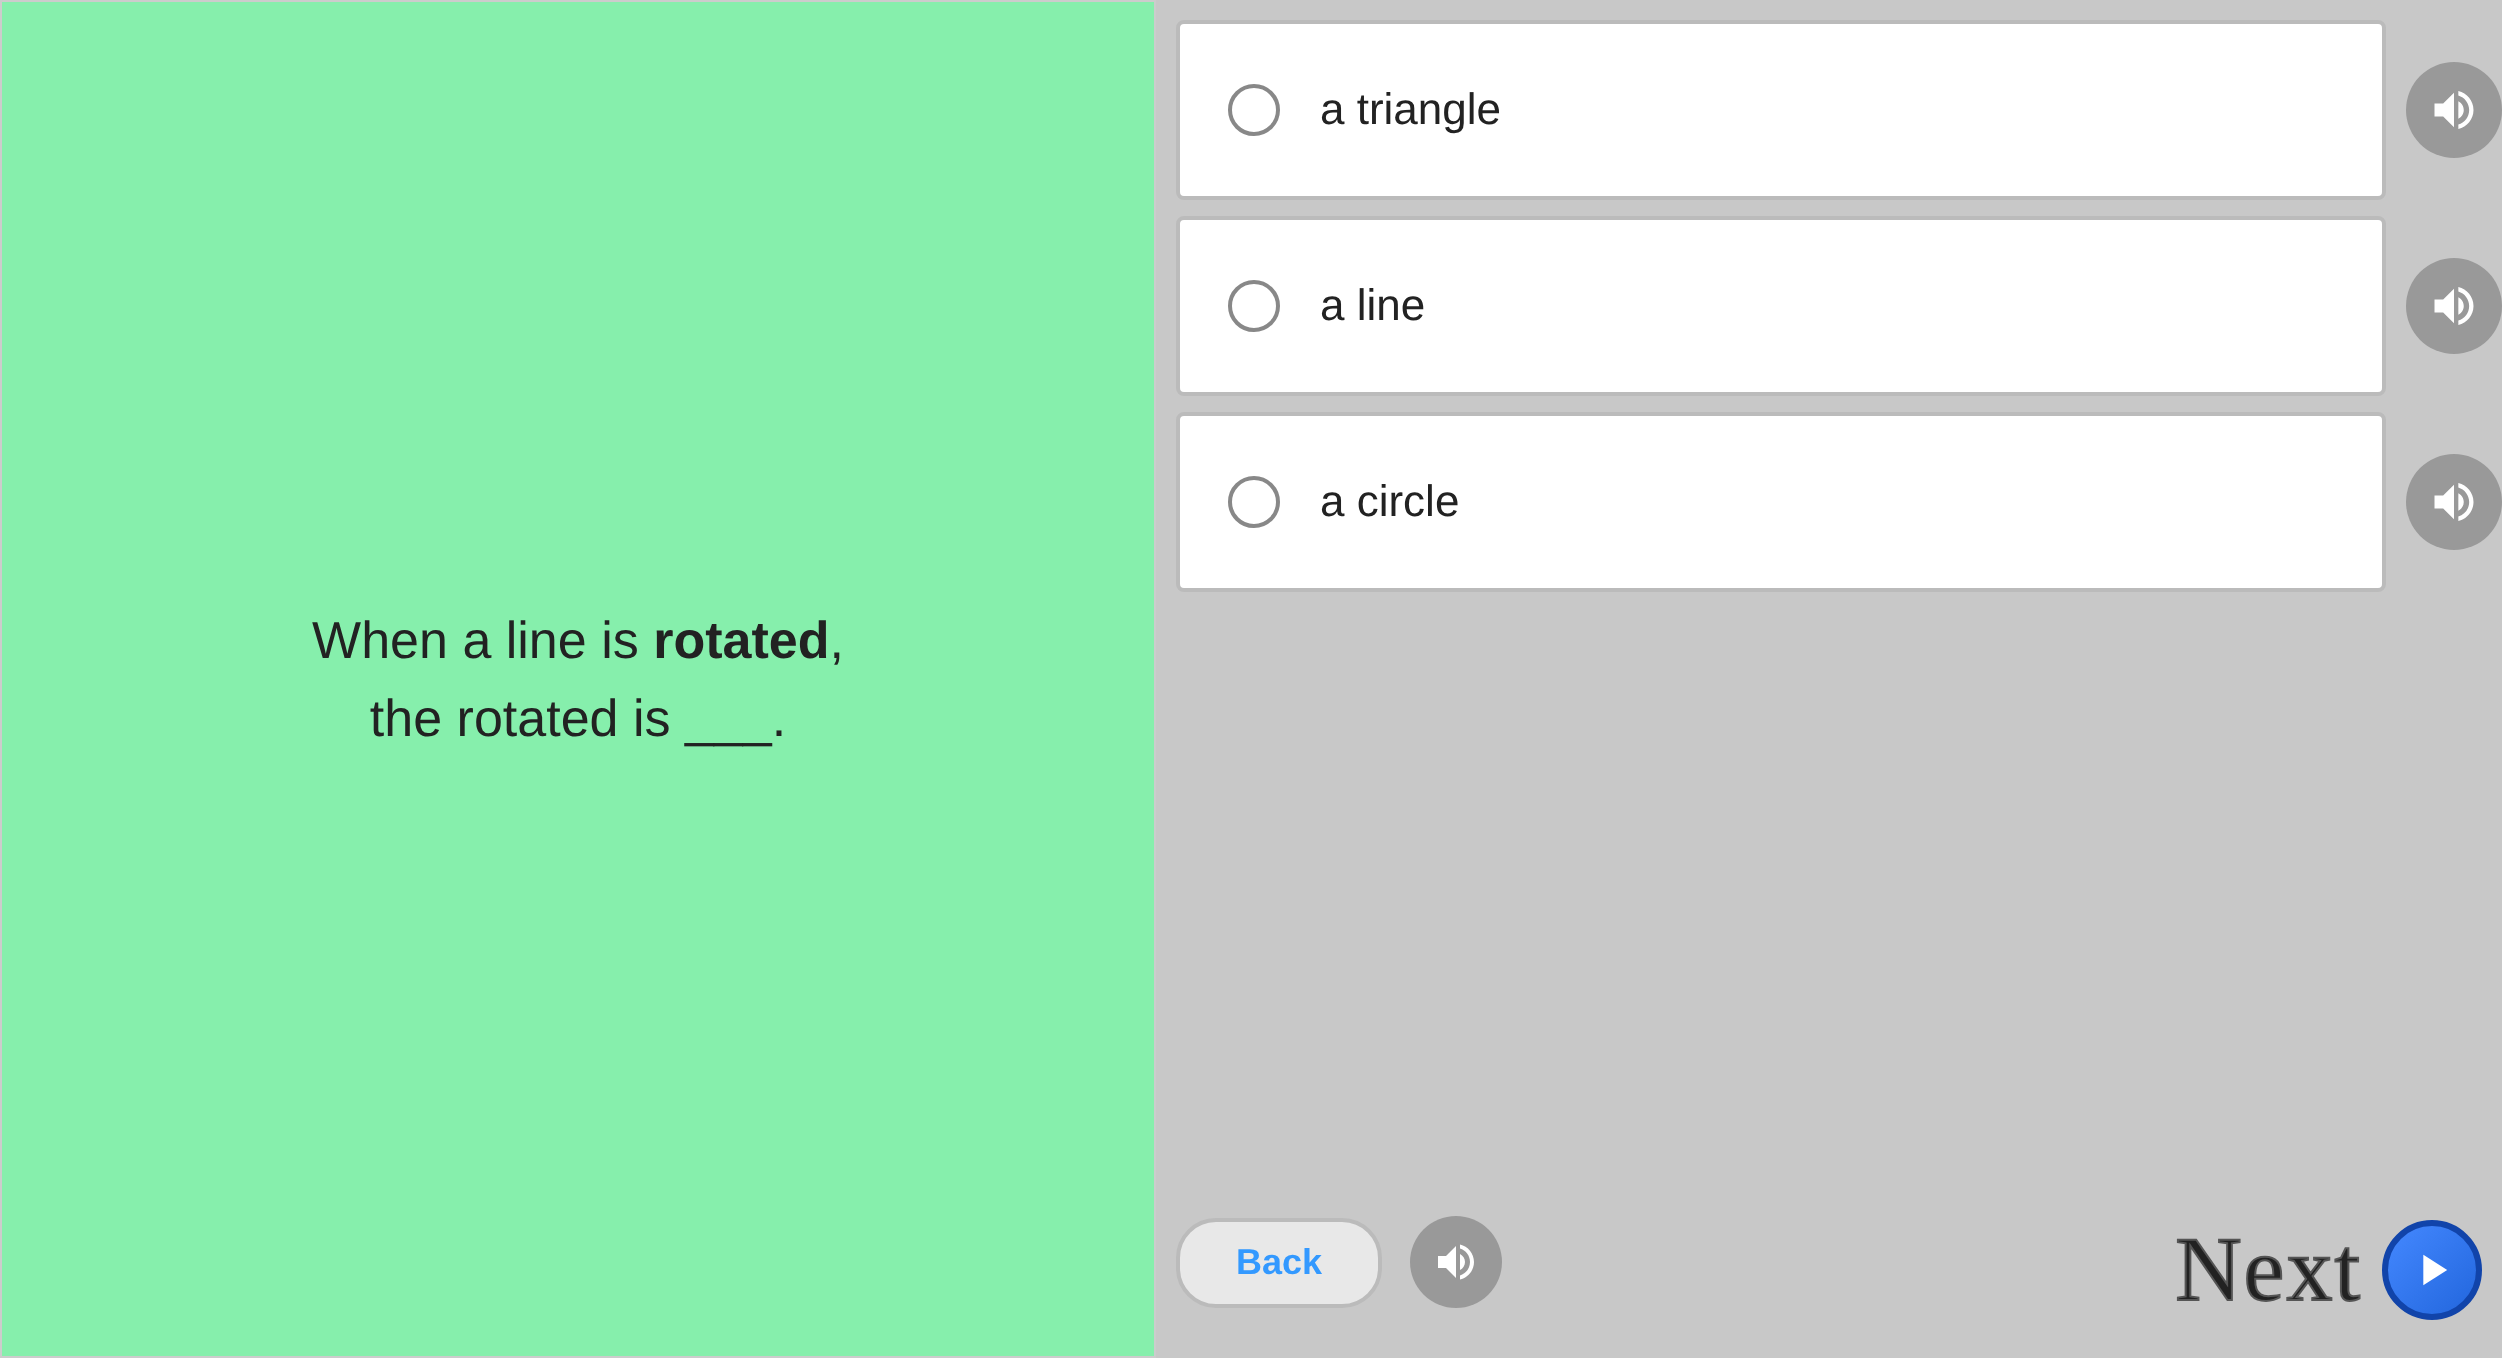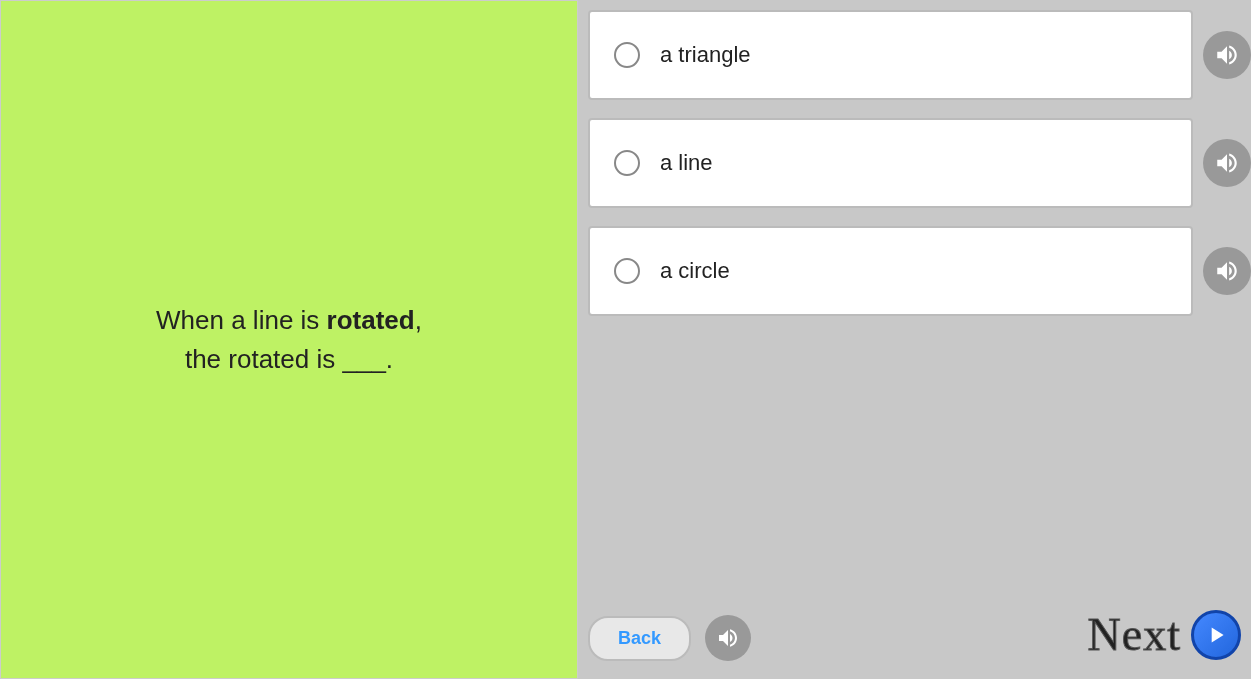--- a/index.html
+++ b/index.html
@@ -9,21 +9,21 @@
       height: 679px;
       background-color: #c8c8c8;
       font-family: Arial, sans-serif;
       display: flex;
       overflow: hidden;
     }
 
     .left-panel {
       width: 578px;
       height: 100%;
-      background-color: #bef264;
+      background-color: #86efac;
       border: 1px solid #ccc;
       display: flex;
       align-items: center;
       justify-content: center;
       flex-shrink: 0;
     }
 
     .question-text {
       font-size: 26px;
       color: #222;
@@ -40,21 +40,21 @@
       display: flex;
       flex-direction: column;
       padding: 10px 0 10px 10px;
       background-color: #c8c8c8;
     }
 
     .answers-area {
       flex: 1;
       display: flex;
       flex-direction: column;
-      gap: 10px;
+      gap: 0;
     }
 
     .answer-row {
       display: flex;
       align-items: center;
       margin-bottom: 8px;
     }
 
     .answer-option {
       flex: 1;
@@ -98,21 +98,21 @@
     }
 
     .sound-btn svg {
       width: 26px;
       height: 26px;
       fill: white;
     }
 
     .bottom-bar {
       display: flex;
-      align-items: flex-end;
+      align-items: flex-start;
       justify-content: space-between;
       padding: 8px 10px 8px 0;
       margin-top: 4px;
     }
 
     .back-btn {
       background-color: #e8e8e8;
       border: 2px solid #bbb;
       border-radius: 20px;
       padding: 10px 28px;

